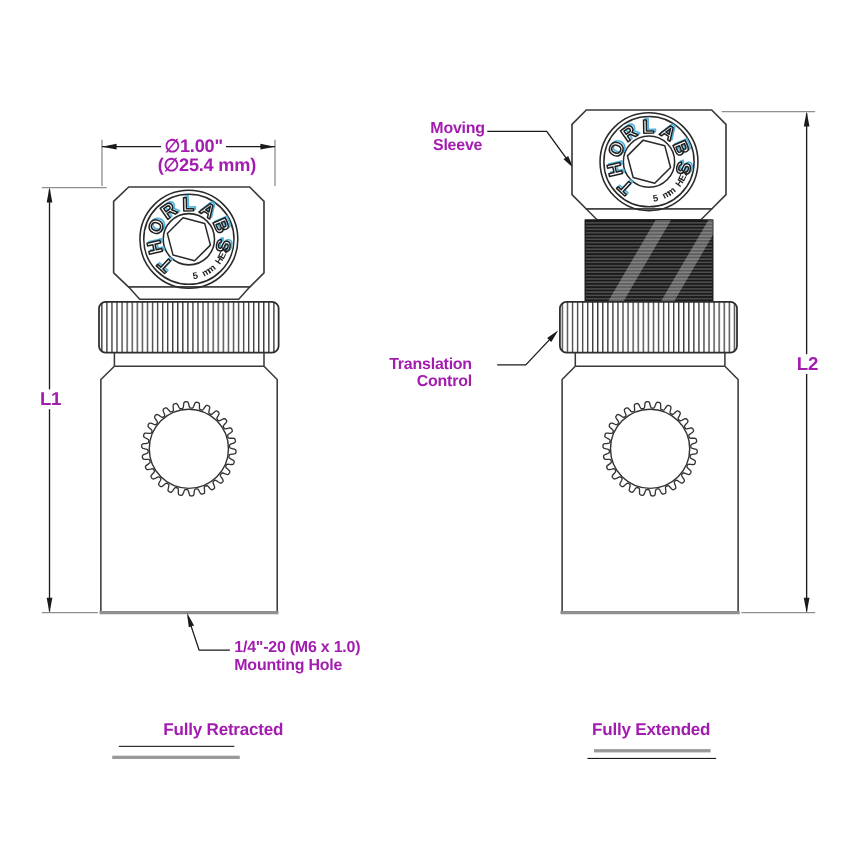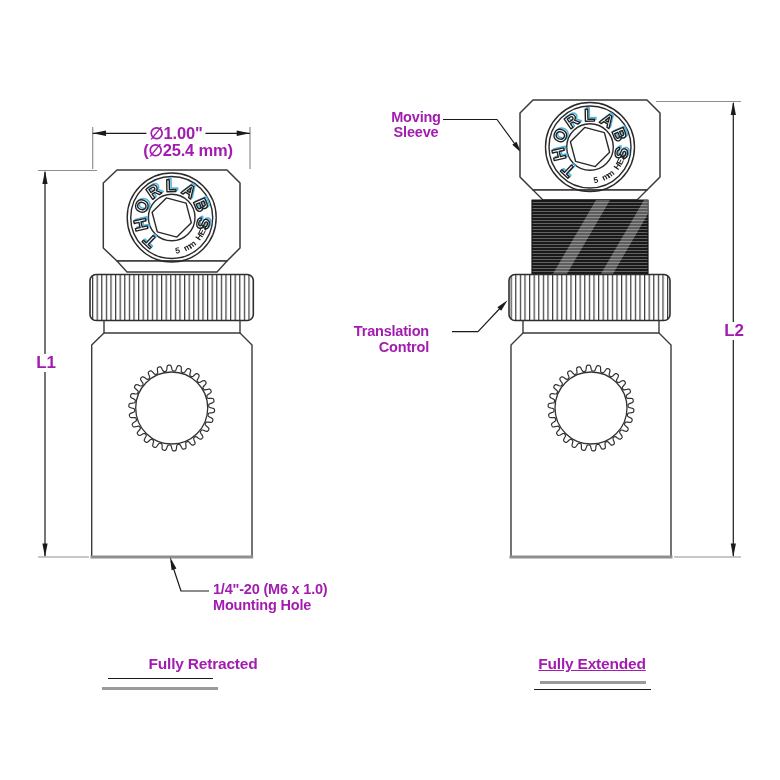--- a/index.html
+++ b/index.html
@@ -214,17 +214,17 @@
 
 <div class="lbl f14" style="left:213px;top:582px;line-height:15.5px;">
   <div>1/4"-20 (M6 x 1.0)</div>
   <div>Mounting Hole</div>
 </div>
 
 <div class="lbl cap ctr" style="left:160px;top:656px;margin-left:43px;">Fully Retracted</div>
 <div class="rule" style="left:108px;top:677.5px;width:105px;height:1.6px;background:#1a1a1a;"></div>
 <div class="rule" style="left:102px;top:686.5px;width:116px;height:3.2px;background:#9a9a9a;"></div>
 
-<div class="lbl cap ctr" style="left:592px;top:656px;text-decoration:underline;">Fully Extended</div>
+<div class="lbl cap ctr" style="left:592px;top:656px;">Fully Extended</div>
 <div class="rule" style="left:540px;top:680.5px;width:106px;height:3.2px;background:#9a9a9a;"></div>
 <div class="rule" style="left:534px;top:688.5px;width:117px;height:1.6px;background:#1a1a1a;"></div>
 
 </div>
 
 </body></html>

